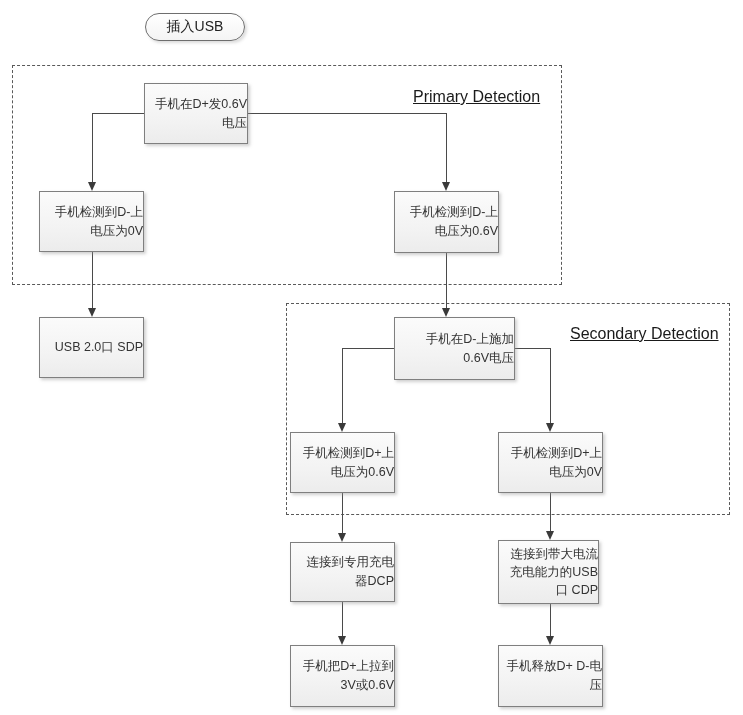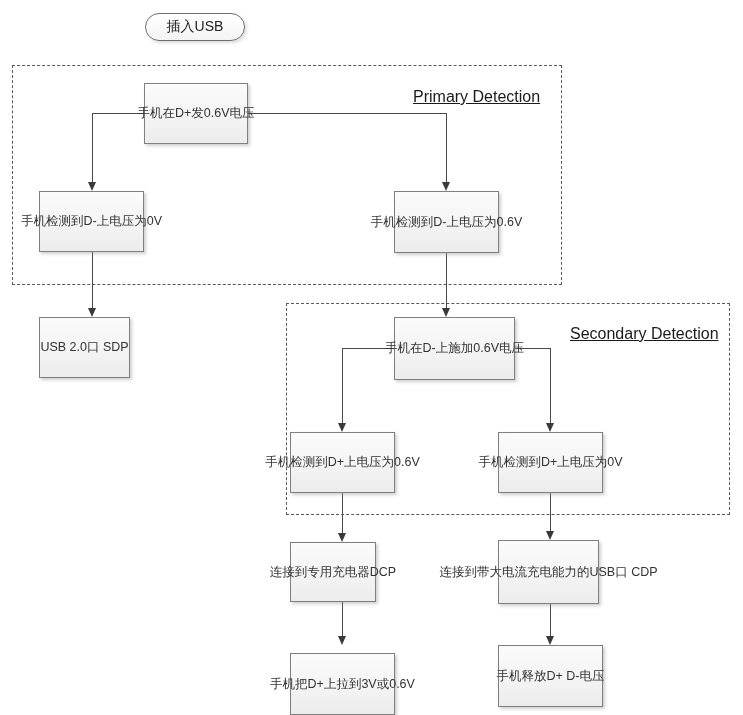--- a/index.html
+++ b/index.html
@@ -24,22 +24,22 @@
     text-decoration:underline;
   }
   
   .node{
     position:absolute;
     box-sizing:border-box;
     border:1px solid #7f7f7f;
     background:linear-gradient(to bottom,#fbfbfb 0%,#f3f3f3 60%,#ececec 100%);
     box-shadow:2px 2px 3px rgba(150,150,150,0.45);
     display:flex;
-    flex-direction:row;
-    align-items:center;
+    flex-direction:column;
+    align-items:flex-end;
     justify-content:center;
     text-align:center;
     color:#333333;
     font-size:12.5px;
     line-height:19px;
   }
   .tline{display:block;white-space:nowrap;}
   
   .terminator{
     position:absolute;
@@ -137,51 +137,51 @@
   <div class="node" style="left:39px;top:191px;width:105px;height:61px;">
     <span class="tline">手机检测到D-上</span>
     <span class="tline">电压为0V</span>
   </div>
 
   <div class="node" style="left:394px;top:191px;width:105px;height:62px;">
     <span class="tline">手机检测到D-上</span>
     <span class="tline">电压为0.6V</span>
   </div>
 
-  <div class="node" style="left:39px;top:317px;width:91px;height:61px;">
+  <div class="node" style="left:39px;top:317px;width:105px;height:61px;">
     <span class="tline">USB 2.0口 SDP</span>
   </div>
 
   <div class="node" style="left:394px;top:317px;width:121px;height:63px;">
     <span class="tline">手机在D-上施加</span>
     <span class="tline">0.6V电压</span>
   </div>
 
   <div class="node" style="left:290px;top:432px;width:105px;height:61px;">
     <span class="tline">手机检测到D+上</span>
     <span class="tline">电压为0.6V</span>
   </div>
 
   <div class="node" style="left:498px;top:432px;width:105px;height:61px;">
     <span class="tline">手机检测到D+上</span>
     <span class="tline">电压为0V</span>
   </div>
 
-  <div class="node" style="left:290px;top:542px;width:86px;height:60px;">
+  <div class="node" style="left:290px;top:542px;width:105px;height:60px;">
     <span class="tline">连接到专用充电</span>
     <span class="tline">器DCP</span>
   </div>
 
   <div class="node" style="left:498px;top:540px;width:101px;height:64px;line-height:18px;">
     <span class="tline">连接到带大电流</span>
     <span class="tline">充电能力的USB</span>
     <span class="tline">口 CDP</span>
   </div>
 
-  <div class="node" style="left:290px;top:645px;width:105px;height:62px;margin-top:8px;">
+  <div class="node" style="left:290px;top:645px;width:105px;height:62px;">
     <span class="tline">手机把D+上拉到</span>
     <span class="tline">3V或0.6V</span>
   </div>
 
   <div class="node" style="left:498px;top:645px;width:105px;height:62px;">
     <span class="tline">手机释放D+ D-电</span>
     <span class="tline">压</span>
   </div>
 
 </div>

